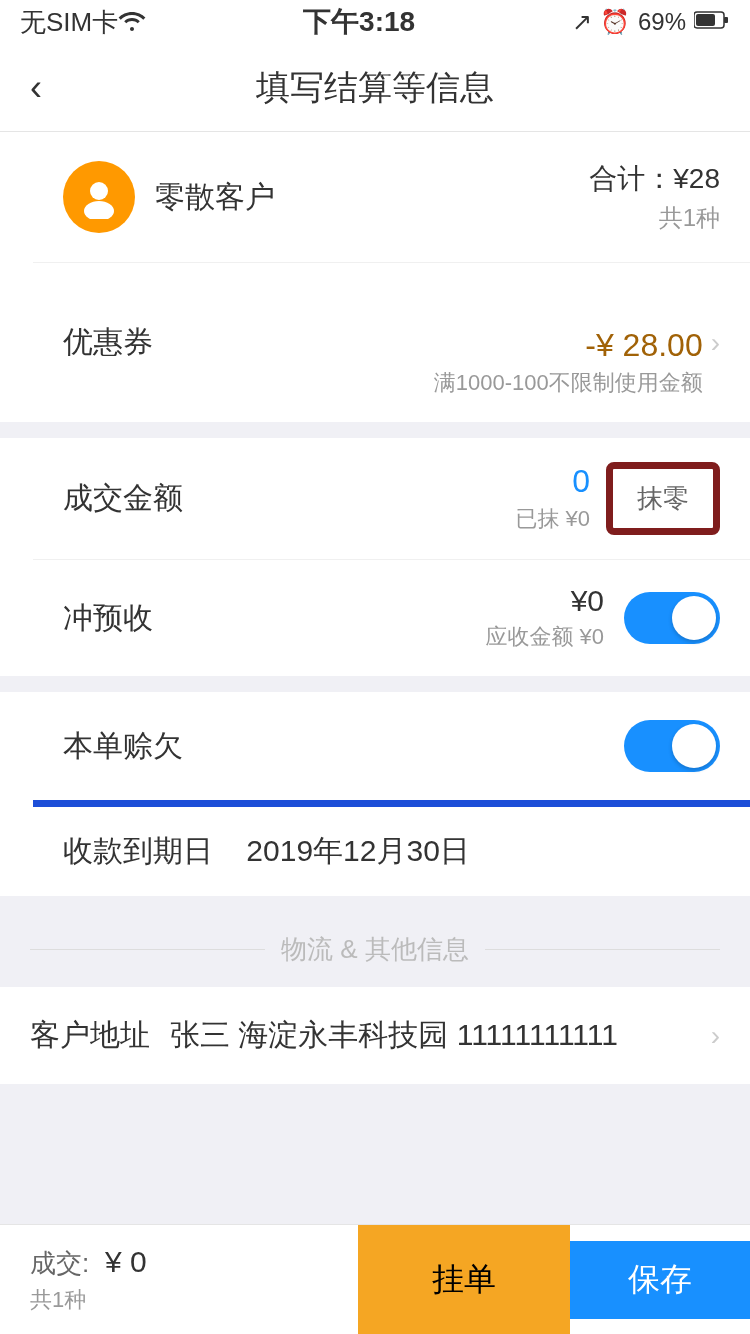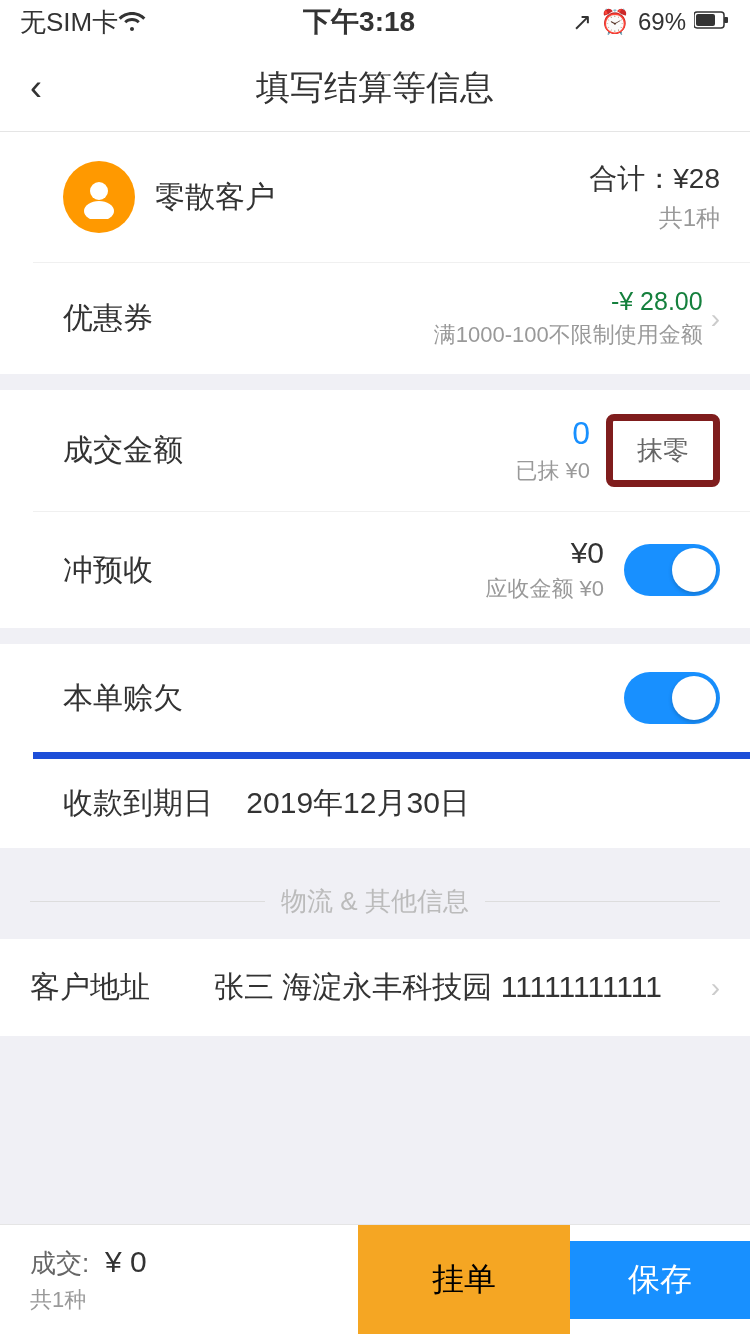--- a/index.html
+++ b/index.html
@@ -90,21 +90,21 @@
     
     .coupon-row {
       padding: 24px 30px;
       display: flex;
       align-items: center;
       justify-content: space-between;
       border-top: 1px solid #f0f0f0;
     }
     .coupon-label { font-size: 30px; color: #333; }
     .coupon-right { display: flex; align-items: center; gap: 8px; text-align: right; }
-    .coupon-discount { font-size: 25px; color: #15803d; font-weight: 500; }
+    .coupon-discount { font-size: 32px; color: #a16207; font-weight: 500; margin-top: 40px; }
     .coupon-desc { font-size: 22px; color: #999; margin-top: 4px; }
     .chevron-icon { color: #ccc; font-size: 28px; }
 
     
     .amount-section { background: #fff; }
     .amount-row {
       padding: 24px 30px;
       display: flex;
       align-items: center;
       justify-content: space-between;
@@ -191,21 +191,21 @@
 
     
     .address-row {
       padding: 28px 30px;
       display: flex;
       align-items: center;
       justify-content: space-between;
       background: #fff;
     }
     .address-label { font-size: 30px; color: #333; white-space: nowrap; margin-right: 20px; }
-    .address-value { font-size: 30px; color: #333; flex: 1; margin-left: 44px; }
+    .address-value { font-size: 30px; color: #333; flex: 1; }
     .address-chevron { color: #ccc; font-size: 28px; }
 
     
     .bottom-bar {
       position: fixed;
       bottom: 0;
       left: 0;
       width: 750px;
       height: 110px;
       background: #fff;

